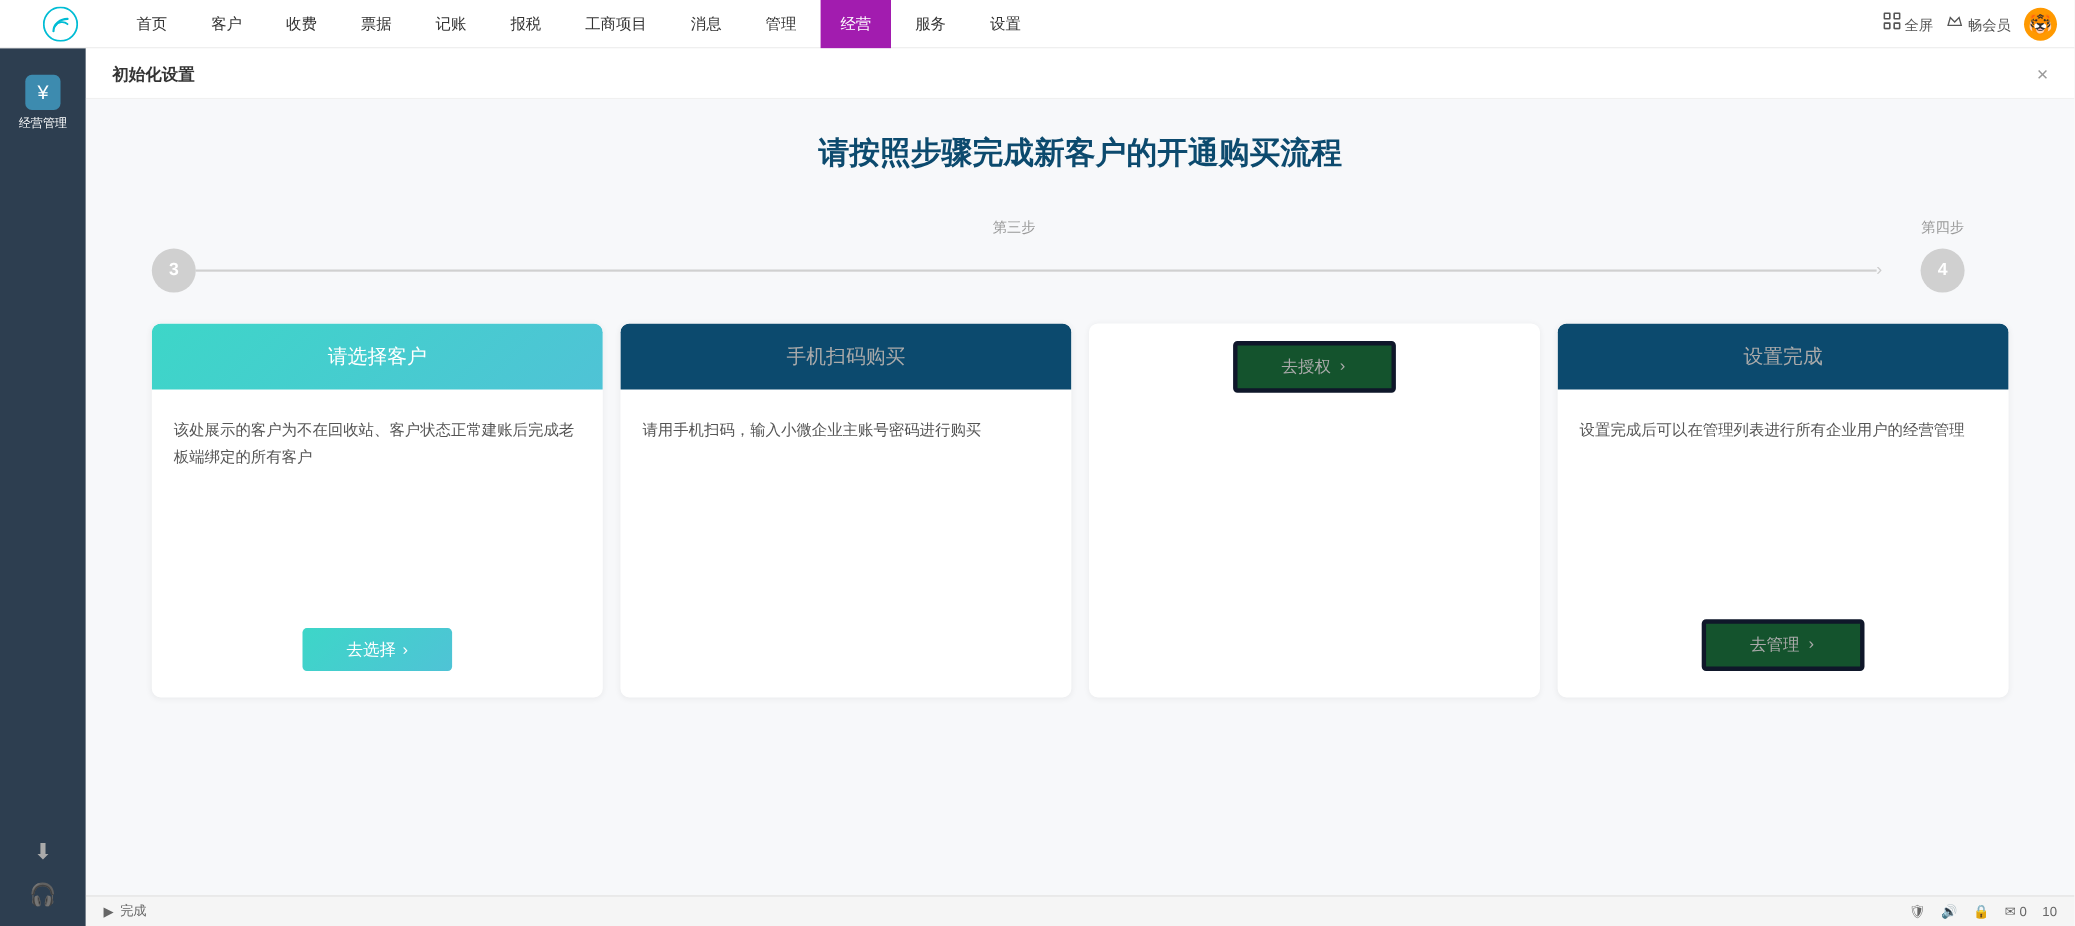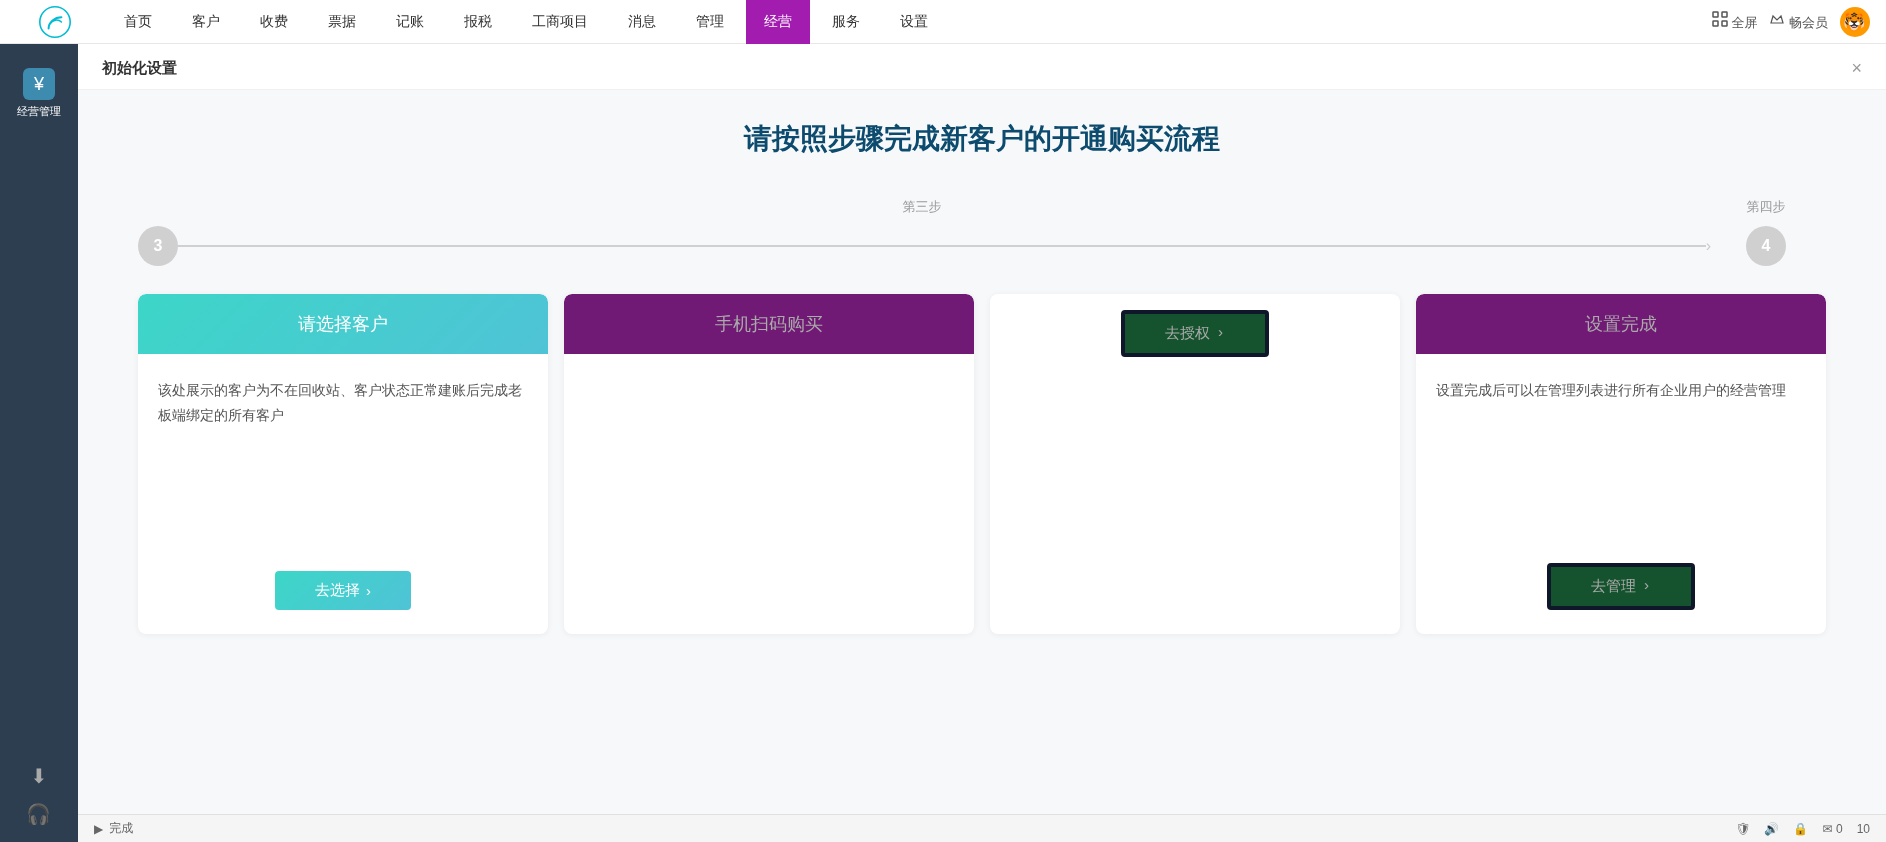--- a/index.html
+++ b/index.html
@@ -107,21 +107,21 @@
       flex: 1; background: #fff; border-radius: 8px; padding: 0;
       display: flex; flex-direction: column; min-height: 340px;
       box-shadow: 0 1px 6px rgba(0,0,0,0.06);
       overflow: hidden;
     }
     .card-header {
       padding: 18px 20px; font-size: 18px; font-weight: 500; text-align: center;
       border-radius: 8px 8px 0 0;
     }
     .card-header.active { background: linear-gradient(135deg, #3dd6c8, #4fc3d6); color: #fff; }
-    .card-header.inactive { background: #701a75; color: #aaa; }
+    .card-header.inactive { background: #0c4a6e; color: #aaa; }
     .card-body {
       padding: 24px 20px; font-size: 14px; color: #555; line-height: 1.8; flex: 1;
     }
     .card-footer {
       padding: 16px 20px 24px 20px; display: flex; justify-content: center;
     }
     .btn-action {
       padding: 10px 40px; border-radius: 4px; font-size: 15px;
       cursor: pointer; border: none; display: flex; align-items: center; gap: 6px;
     }
@@ -237,20 +237,21 @@
           <div class="card-footer">
             <button class="btn-action active">
               <span>去选择</span>
               <span>›</span>
             </button>
           </div>
         </div>
 
         <div class="card">
           <div class="card-header inactive">手机扫码购买</div>
+          <div class="card-body">请用手机扫码，输入小微企业主账号密码进行购买</div>
           <div class="card-footer"></div>
         </div>
 
         <div class="card">
           <div class="card-footer">
             <button class="btn-action inactive">
               <span>去授权</span>
               <span>›</span>
             </button>
           </div>

